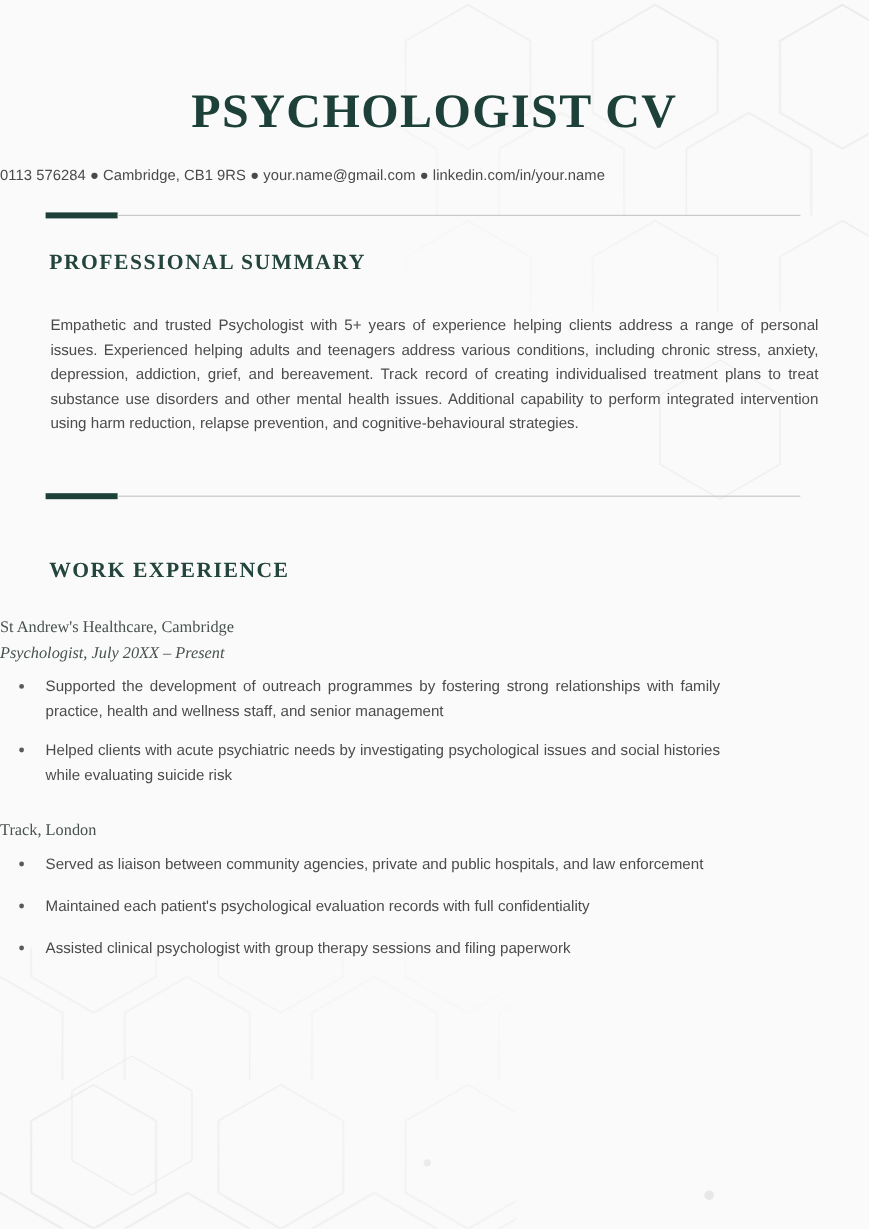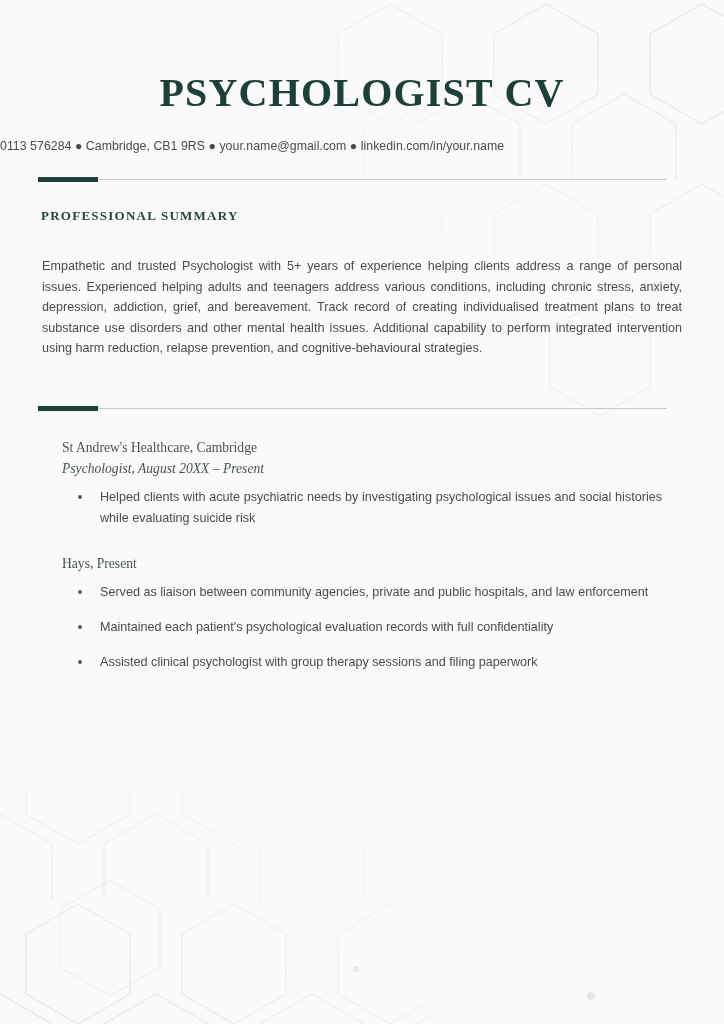--- a/index.html
+++ b/index.html
@@ -71,21 +71,21 @@
     height: 1px;
     background: #c9c9c9;
   }
   .divider-1 { margin-top: 24px; }
   .divider-2 { margin-top: 47px; }
 
   
   .section-heading {
     font-family: "Liberation Serif", serif;
     font-weight: bold;
-    font-size: 13px;
+    font-size: 18px;
     letter-spacing: 1.25px;
     color: #23453c;
     margin: 0;
     padding-left: 41px;
   }
   .heading-summary { padding-top: 26px; }
   .heading-work { padding-top: 49px; }
 
   
   .summary-text {
@@ -93,21 +93,21 @@
     width: 640px;
     font-size: 12.6px;
     line-height: 20.5px;
     color: #4b4b4b;
     text-align: justify;
     text-justify: inter-word;
   }
 
   
   .jobs { margin-top: 27px; }
-  .job { padding-left: 62px; }
+  .job { }
   .job + .job { margin-top: 25px; }
   .job-company {
     font-family: "Liberation Serif", serif;
     font-size: 13.6px;
     color: #48524f;
     line-height: 19px;
   }
   .job-role {
     font-family: "Liberation Serif", serif;
     font-style: italic;
@@ -204,36 +204,41 @@
 
   <h2 class="section-heading heading-summary">PROFESSIONAL SUMMARY</h2>
 
   <p class="summary-text">Empathetic and trusted Psychologist with 5+ years of experience helping clients address a range of personal issues. Experienced helping adults and teenagers address various conditions, including chronic stress, anxiety, depression, addiction, grief, and bereavement. Track record of creating individualised treatment plans to treat substance use disorders and other mental health issues. Additional capability to perform integrated intervention using harm reduction, relapse prevention, and cognitive-behavioural strategies.</p>
 
   <div class="divider divider-2">
     <span class="accent"></span>
     <span class="rule"></span>
   </div>
 
+  <h2 class="section-heading heading-work">WORK EXPERIENCE</h2>
 
   <div class="jobs">
 
     <div class="job">
       <div class="job-company">St Andrew's Healthcare, Cambridge</div>
-      <div class="job-role">Psychologist, August 20XX – Present</div>
+      <div class="job-role">Psychologist, July 20XX – Present</div>
       <ul class="bullets">
+        <li>
+          <span class="dot"></span>
+          <span class="btext">Supported the development of outreach programmes by fostering strong relationships with family practice, health and wellness staff, and senior management</span>
+        </li>
         <li>
           <span class="dot"></span>
           <span class="btext">Helped clients with acute psychiatric needs by investigating psychological issues and social histories while evaluating suicide risk</span>
         </li>
       </ul>
     </div>
 
     <div class="job">
-      <div class="job-company">Hays, Present</div>
+      <div class="job-company">Track, London</div>
       <ul class="bullets tight">
         <li>
           <span class="dot"></span>
           <span class="btext">Served as liaison between community agencies, private and public hospitals, and law enforcement</span>
         </li>
         <li>
           <span class="dot"></span>
           <span class="btext">Maintained each patient's psychological evaluation records with full confidentiality</span>
         </li>
         <li>

